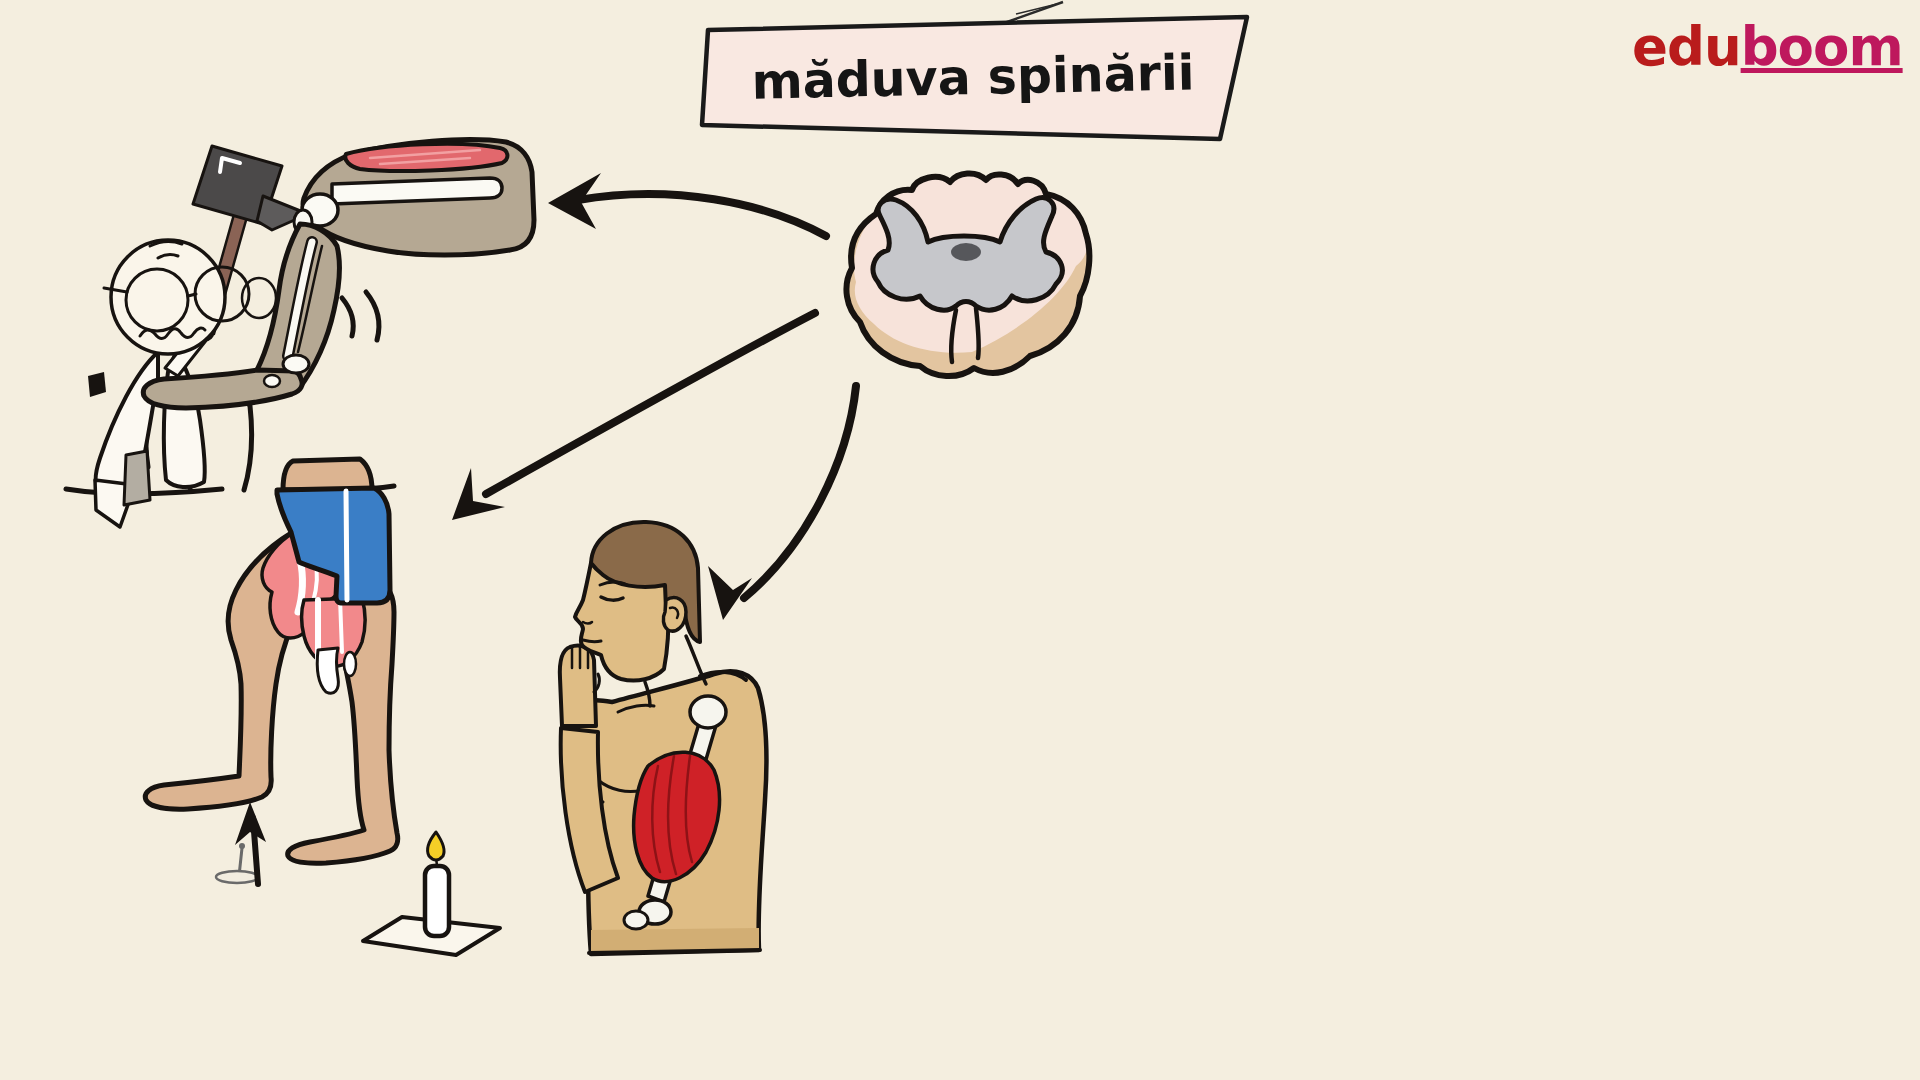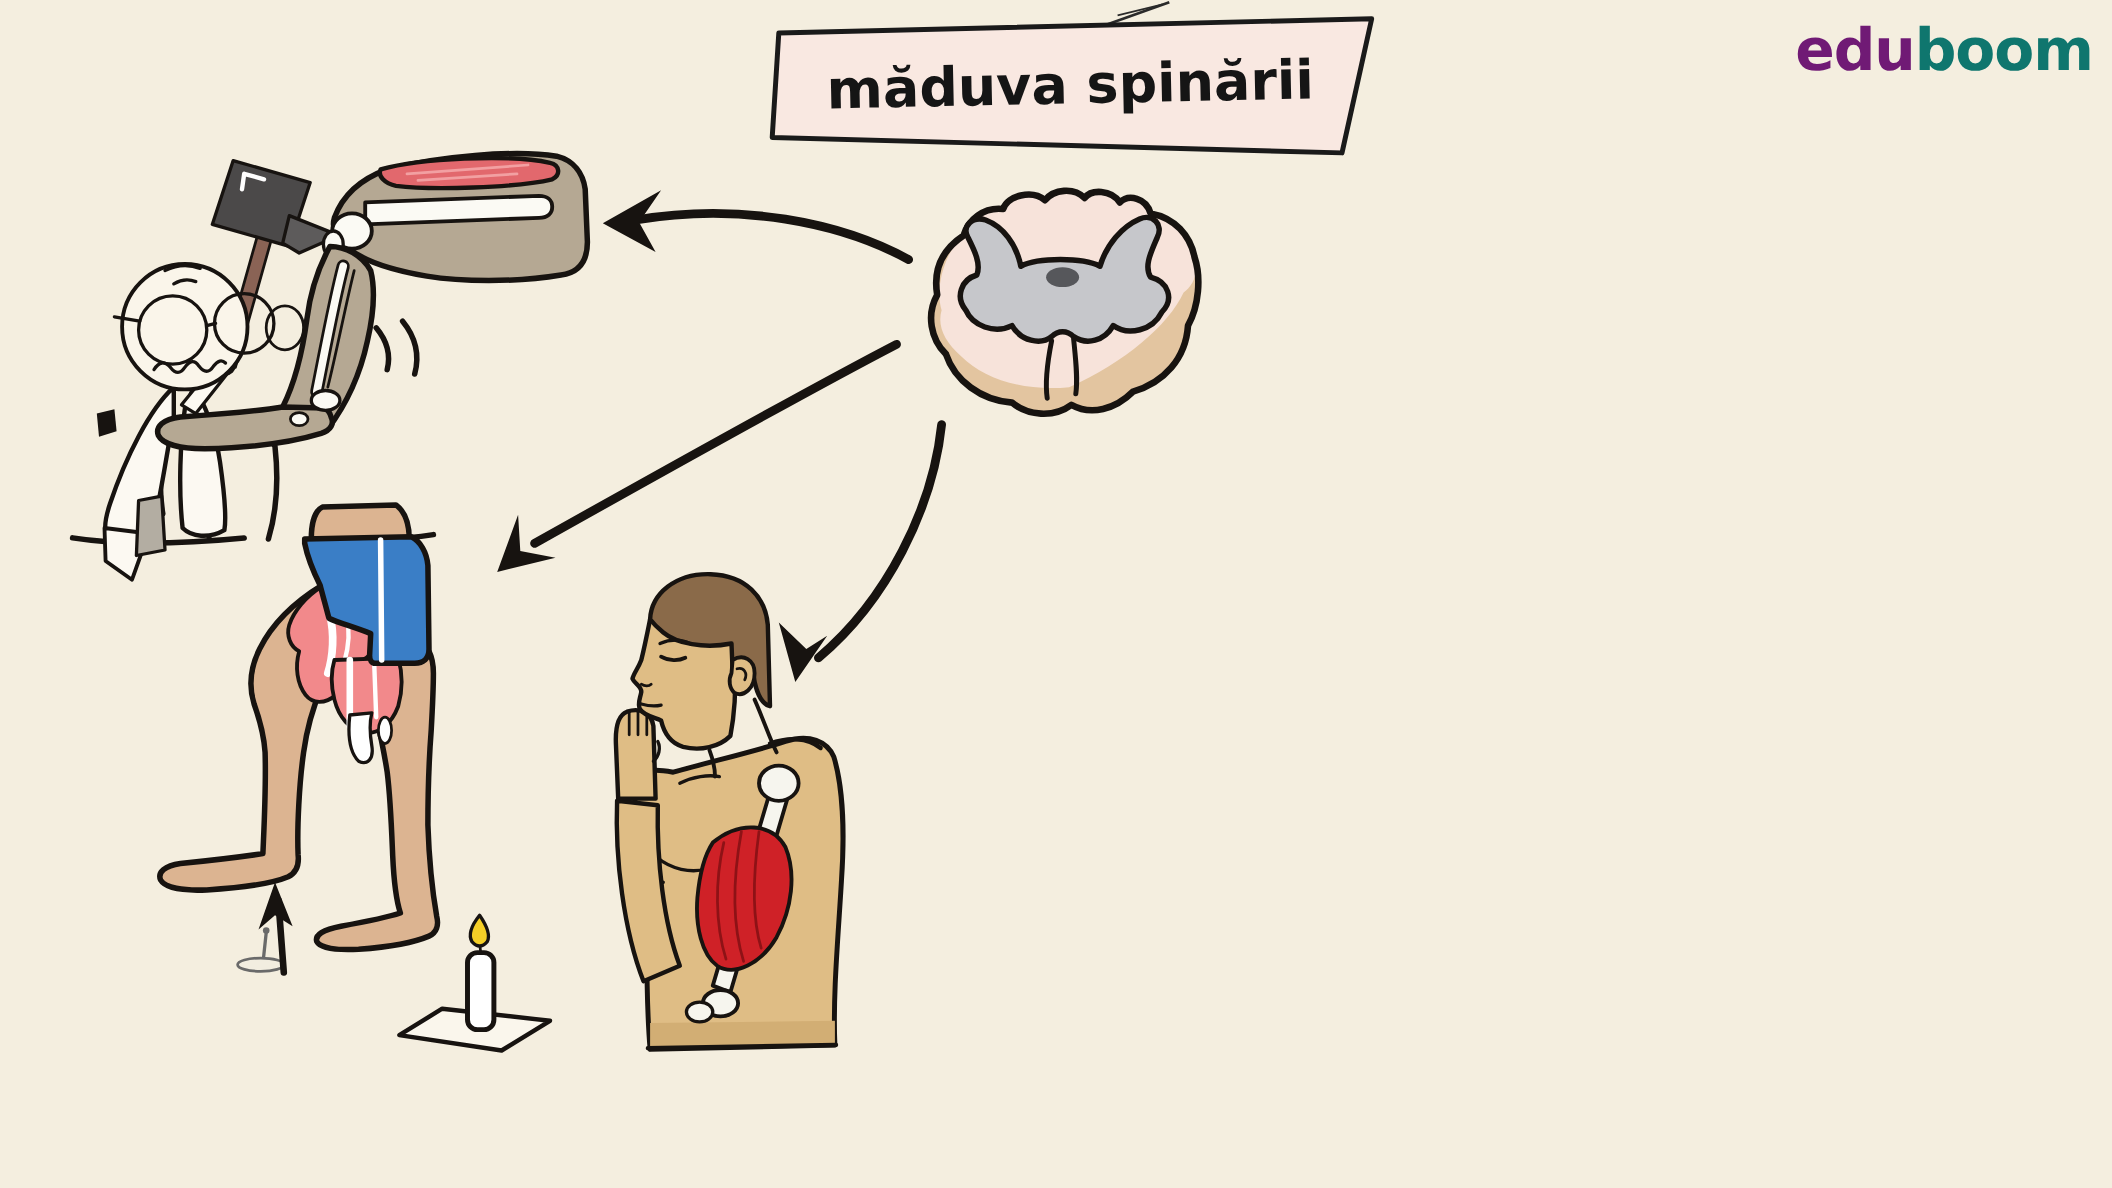--- a/index.html
+++ b/index.html
@@ -1,22 +1,22 @@
 <!DOCTYPE html>
 <html><head>
 <meta charset="utf-8">
 <style>
   html,body{margin:0;padding:0;background:#e8e2d2;}
   .stage{position:relative;width:1920px;height:1080px;background:#f4eedf;overflow:hidden;
          font-family:"DejaVu Sans", sans-serif;}
   .scene-svg{position:absolute;left:0;top:0;width:1920px;height:1080px;}
   .logo{position:absolute;left:1632px;top:16px;font-size:53px;font-weight:bold;
         letter-spacing:-1px;user-select:none;}
-  .logo .edu{color:#701a75;text-align:right;}
-  .logo .boom{color:#0f766e;}
+  .logo .edu{color:#b91c1c;text-align:right;}
+  .logo .boom{color:#be185d;text-decoration:underline;}
   .title-text{font-family:"DejaVu Sans", sans-serif;font-weight:bold;font-size:49px;fill:#151515;}
 </style>
 </head>
 <body>
 
 <div class="stage">
 
 <svg class="scene-svg" viewBox="0 0 1920 1080">
 
   <g stroke="#2a2a2a" fill="none">

